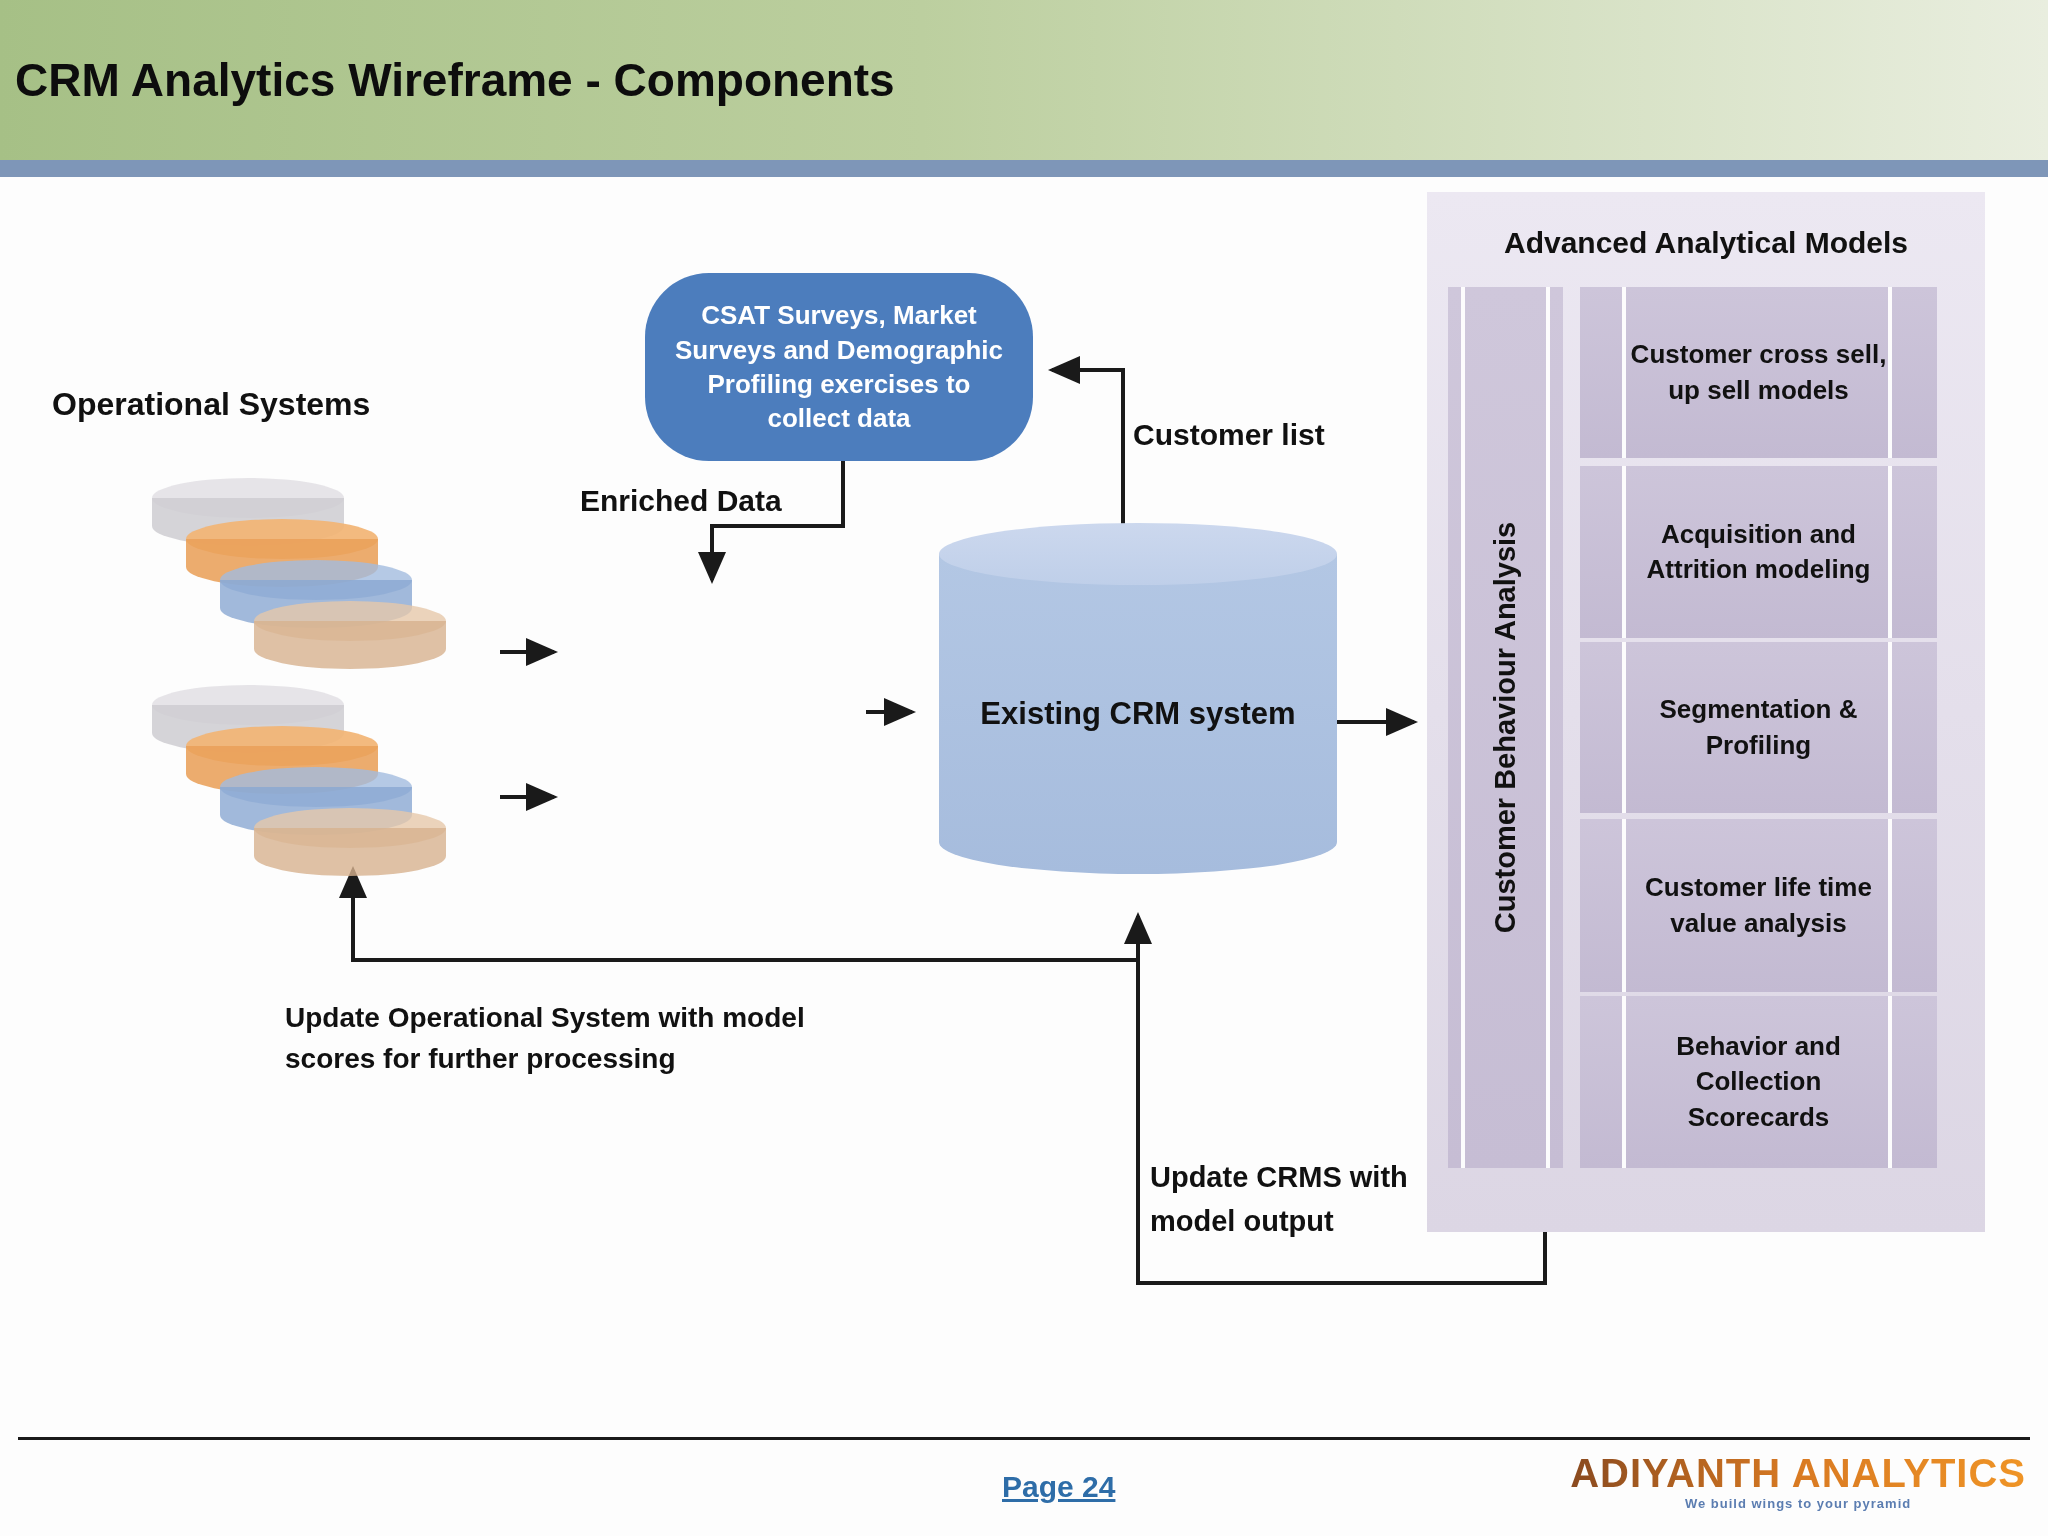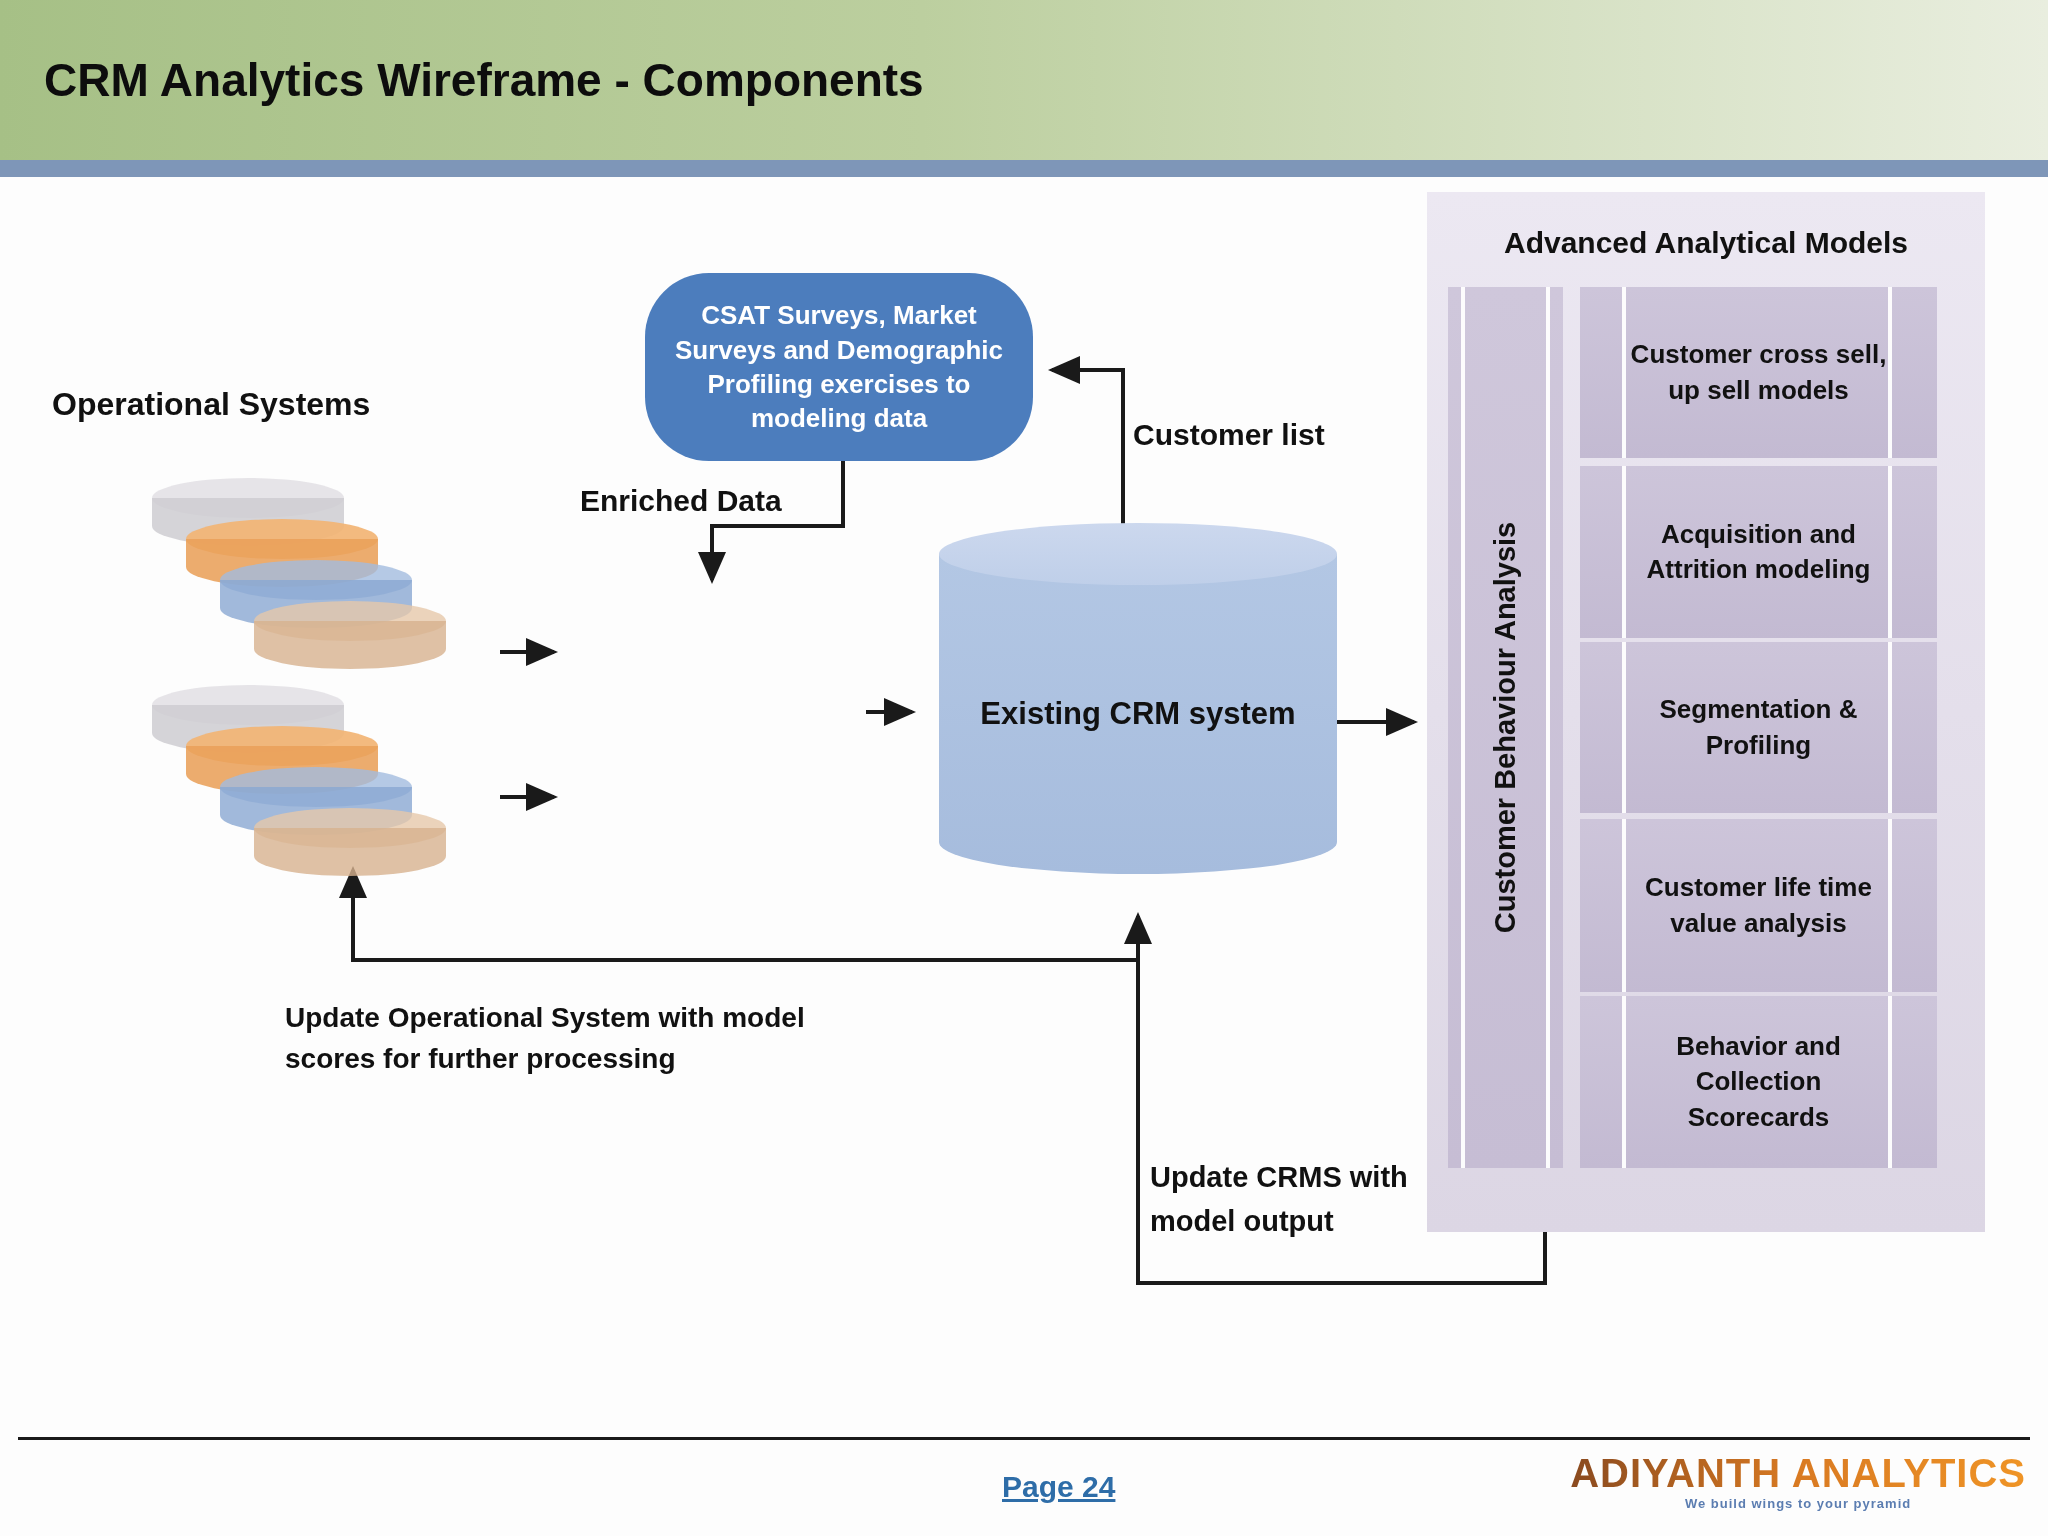--- a/index.html
+++ b/index.html
@@ -6,21 +6,21 @@
   #slide{
     position:relative;width:2048px;height:1536px;overflow:hidden;
     font-family:"Liberation Sans", sans-serif;background:#fdfdfd;
   }
   
   #header{
     position:absolute;left:0;top:0;width:2048px;height:160px;z-index:10;
     background:linear-gradient(90deg,#a6c086 0%,#bccf9f 45%,#e9eedf 100%);
     display:flex;align-items:center;
   }
-  #header .title{font-size:46px;font-weight:bold;color:#0d0d0d;padding-left:44px;letter-spacing:0;}
+  #header .title{font-size:46px;font-weight:bold;color:#0d0d0d;padding-left:15px;letter-spacing:0;}
   #stripe{position:absolute;left:0;top:160px;width:2048px;height:17px;background:#7e96b8;z-index:10;}
 
   
   .lbl{position:absolute;font-weight:bold;color:#111;z-index:6;white-space:pre-line;}
 
   
   .disk-group{position:absolute;width:300px;height:220px;z-index:3;}
   .disk{position:absolute;width:192px;height:86px;}
   .disk .cap{position:absolute;left:0;top:0;width:192px;height:40px;border-radius:50%;}
   .disk .tub{position:absolute;left:0;top:20px;width:192px;height:48px;border-radius:0 0 96px 96px/0 0 20px 20px;}
@@ -150,21 +150,21 @@
     <div class="disk tan d3">
         <div class="cap"></div>
         <div class="tub"></div>
       </div>
   </div>
 
   <div id="csat">
     <div class="t">CSAT Surveys, Market
 Surveys and Demographic
 Profiling exercises to
-modeling data</div>
+collect data</div>
   </div>
 
   <div class="lbl" style="left:580px;top:484px;font-size:30px;">Enriched Data</div>
 
 
   <div id="cyl">
     <div class="side">
         <div class="t">Existing CRM system</div>
       </div>
     <div class="cap"></div>

